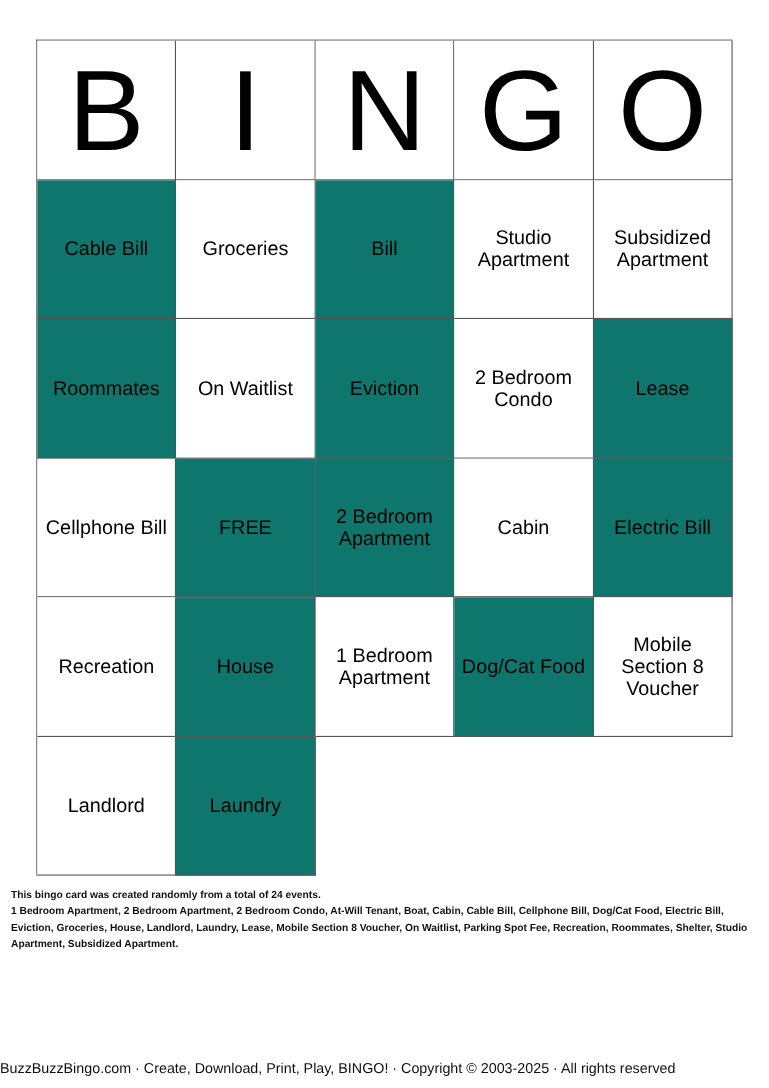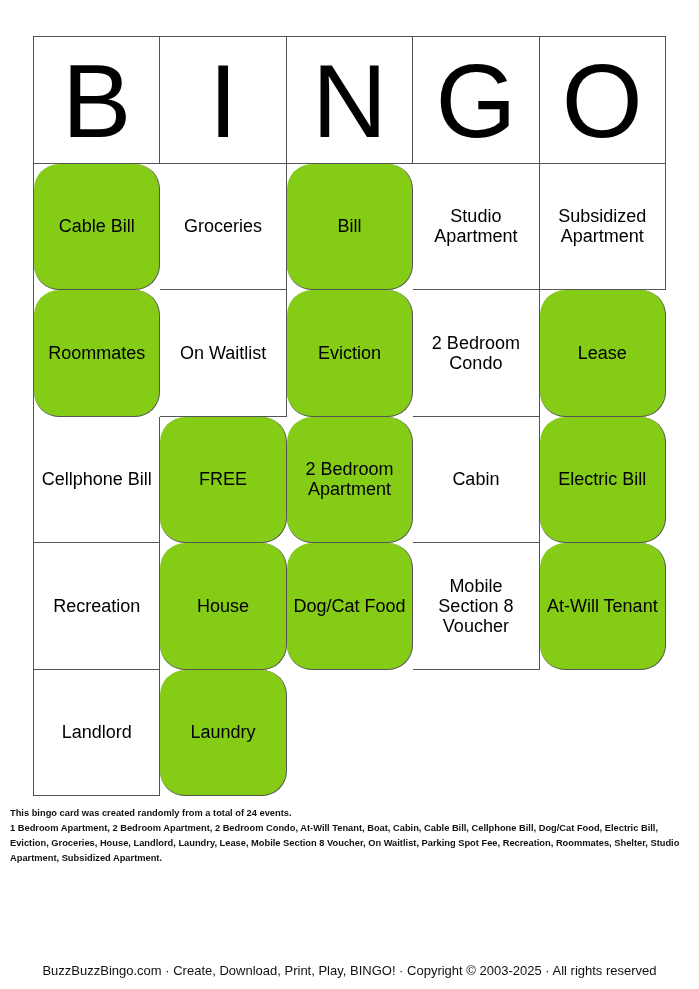--- a/index.html
+++ b/index.html
@@ -16,29 +16,29 @@
       grid-template-columns: repeat(5, 1fr);
       grid-template-rows: repeat(6, 1fr);
     }
     .cell {
       border-right: 1px solid #555; border-bottom: 1px solid #555;
       box-sizing: border-box;
       display: flex; align-items: center; justify-content: center;
       text-align: center; background: #fff;
       font-size: 18px; line-height: 20px; padding: 0 4px;
     }
-    .cell.shaded { background: #84cc16; border-radius: 25px; }
+    .cell.shaded { background: #0f766e; }
     .cell.header { font-size: 104px; line-height: 1; padding-top: 2px; }
     .info {
       position: absolute; left: 10px; top: 806px; width: 680px;
       font-size: 9.3px; line-height: 15px; color: #111; font-weight: bold;
     }
     .footer {
       position: absolute; left: 0; width: 699px; top: 963px;
-      text-align: center; font-size: 13px; color: #111;
+      text-align: left; font-size: 13px; color: #111;
     }
   </style>
 </head>
 <body>
 
 <div class="card" id="card">
     <div class="cell header">B</div>
     <div class="cell header">I</div>
     <div class="cell header">N</div>
     <div class="cell header">G</div>
@@ -87,28 +87,28 @@
     </div>
     <div class="cell shaded">
       <span>Electric Bill</span>
     </div>
     <div class="cell">
       <span>Recreation</span>
     </div>
     <div class="cell shaded">
       <span>House</span>
     </div>
+    <div class="cell">
+      <span>1 Bedroom Apartment</span>
+    </div>
     <div class="cell shaded">
       <span>Dog/Cat Food</span>
     </div>
     <div class="cell">
       <span>Mobile Section 8 Voucher</span>
-    </div>
-    <div class="cell shaded">
-      <span>At-Will Tenant</span>
     </div>
     <div class="cell">
       <span>Landlord</span>
     </div>
     <div class="cell shaded">
       <span>Laundry</span>
     </div>
   </div>
 
 <div class="info">

